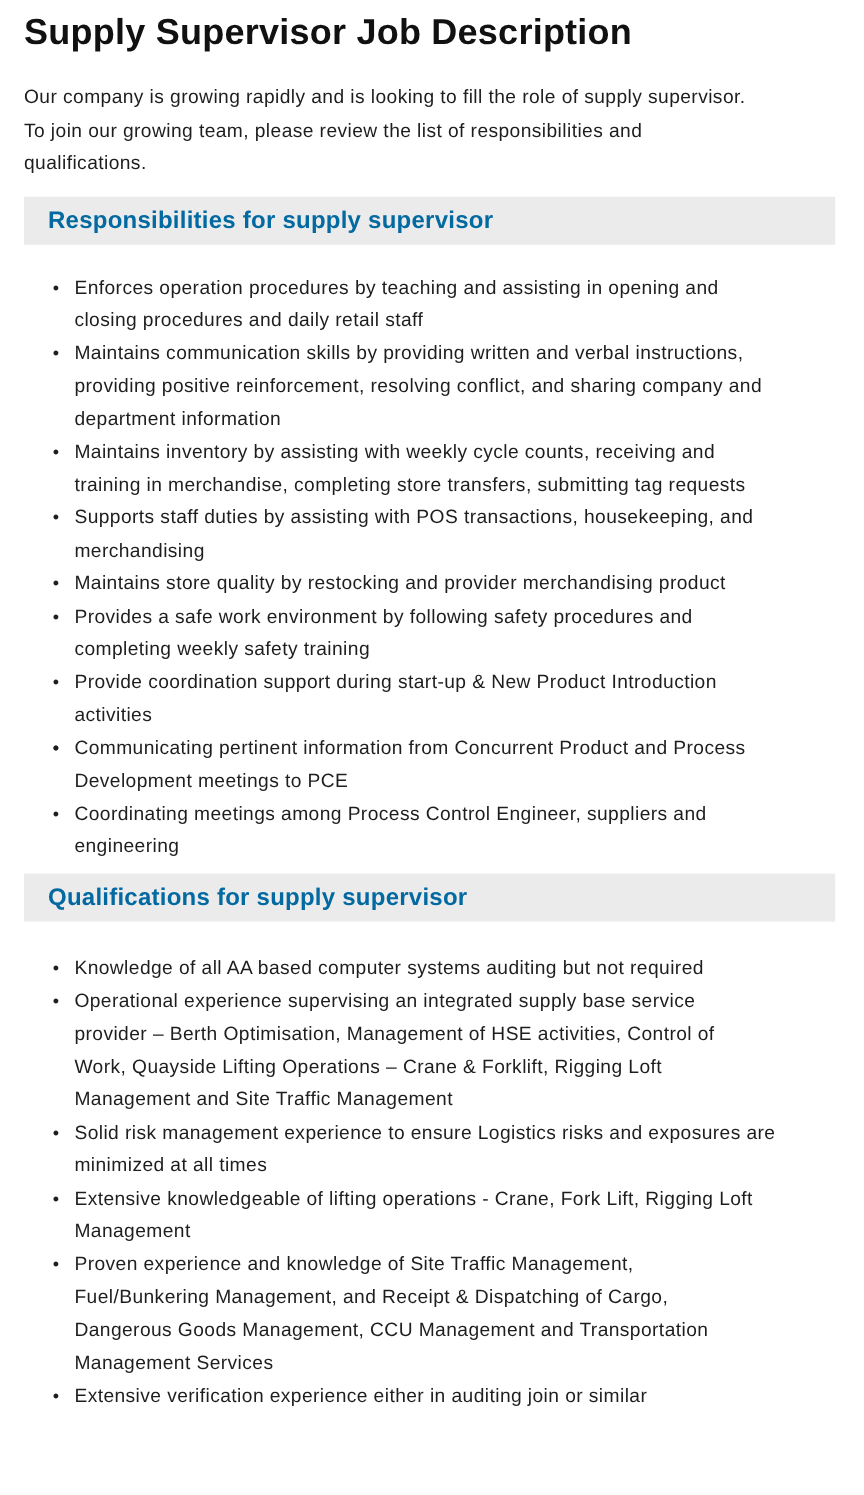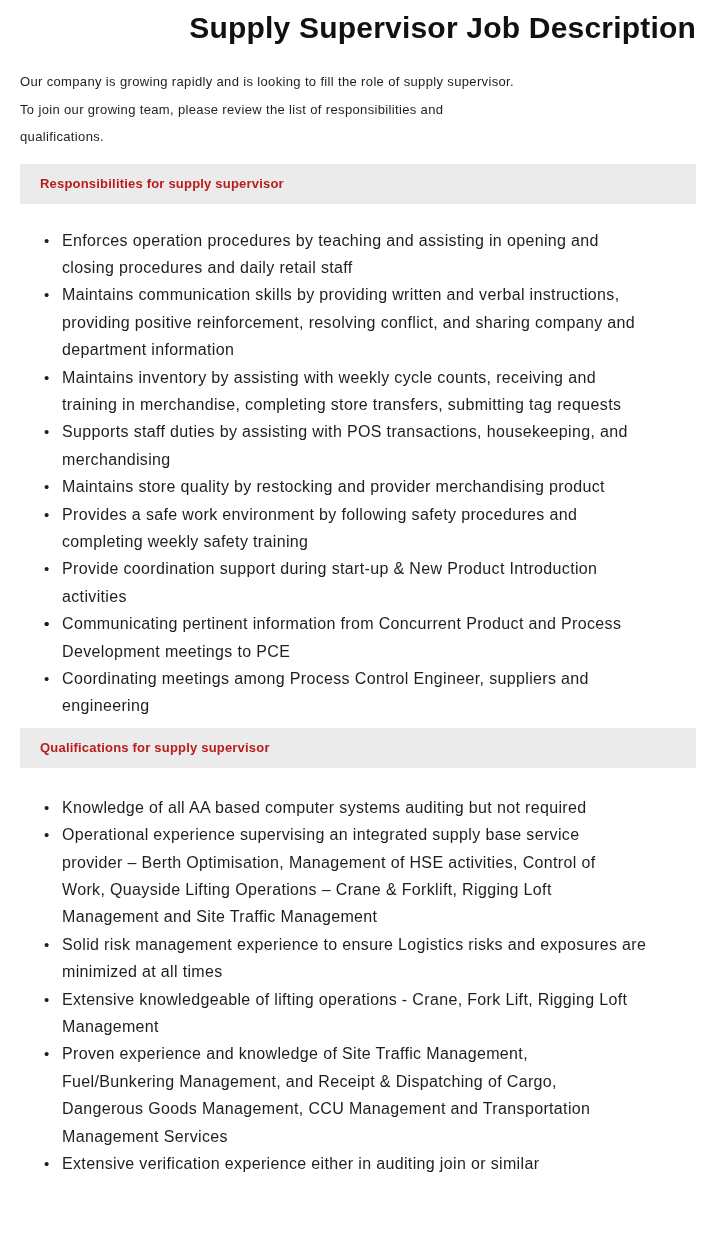--- a/index.html
+++ b/index.html
@@ -12,43 +12,43 @@
     width: 720px;
     min-height: 1246px;
     margin: 0 auto;
     padding: 6px 24px 30px 20px;
     background: #ffffff;
   }
   h1.doc-title {
     font-size: 30px;
     font-weight: 700;
     line-height: 36px;
-    text-align: right;
+    text-align: left;
     color: #111111;
     letter-spacing: 0.2px;
     margin: 4px 0 22px 0;
   }
   p.intro {
-    font-size: 13px;
+    font-size: 16px;
     line-height: 27.5px;
     letter-spacing: 0.35px;
     white-space: pre-line;
     margin: 0 0 13px 0;
   }
   .section-header {
     background: #ebebeb;
     padding: 8px 20px;
     margin: 0 0 0 0;
   }
   .section-header h2 {
-    font-size: 13px;
+    font-size: 20px;
     font-weight: 700;
     line-height: 24px;
     letter-spacing: 0.2px;
-    color: #b91c1c;
+    color: #0369a1;
   }
   ul.item-list {
     list-style: none;
     margin: 23px 0 8px 0;
     padding: 0 0 0 24px;
   }
   ul.item-list li {
     position: relative;
     padding-left: 18px;
     font-size: 16px;

